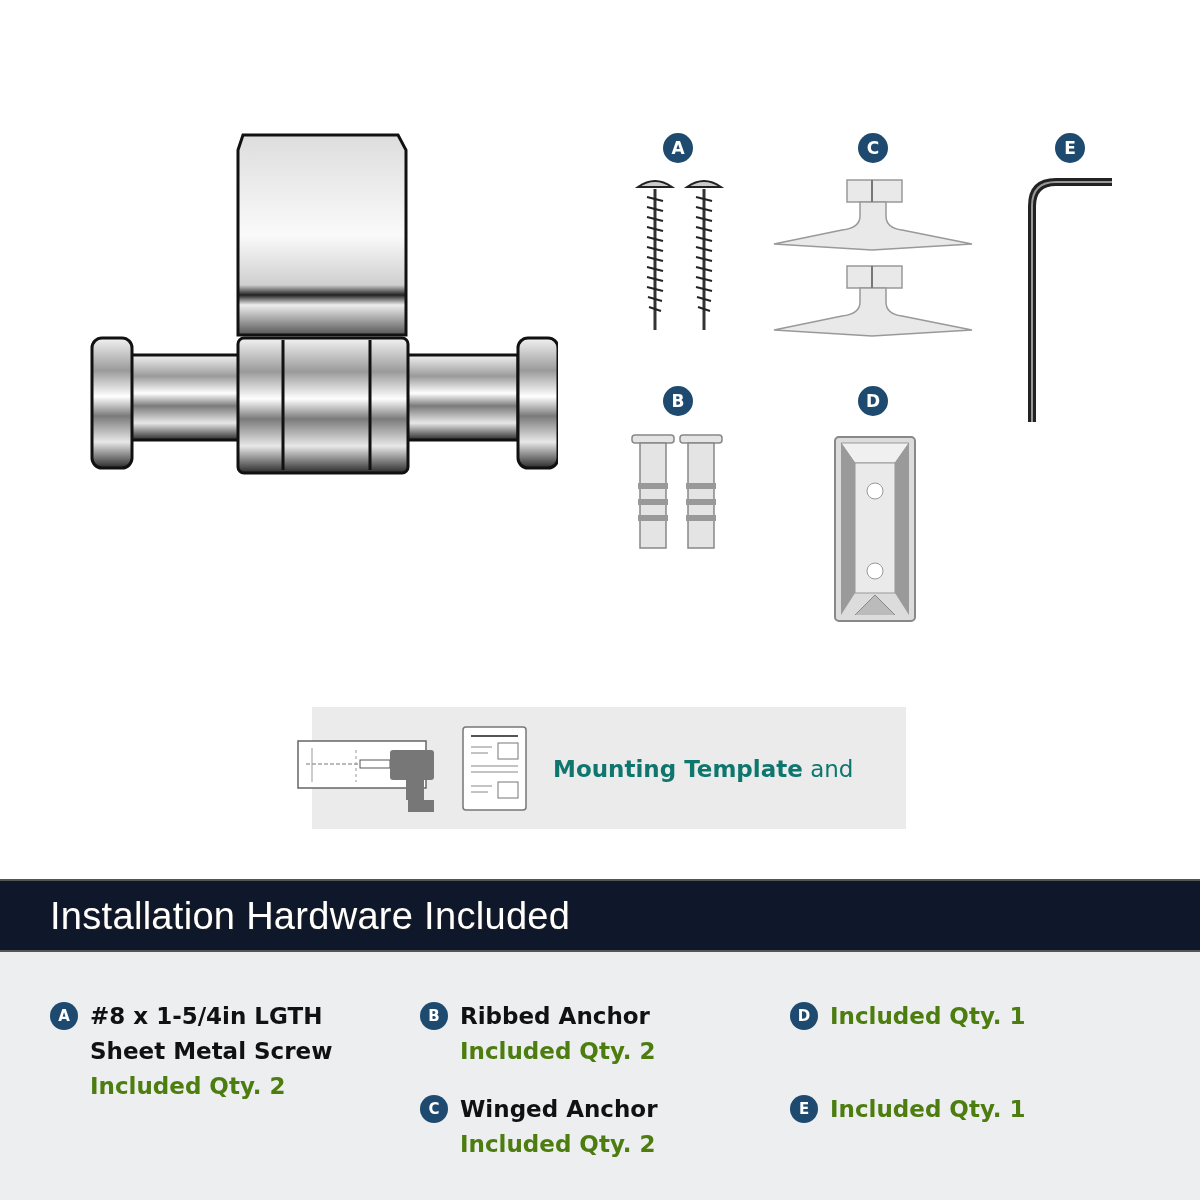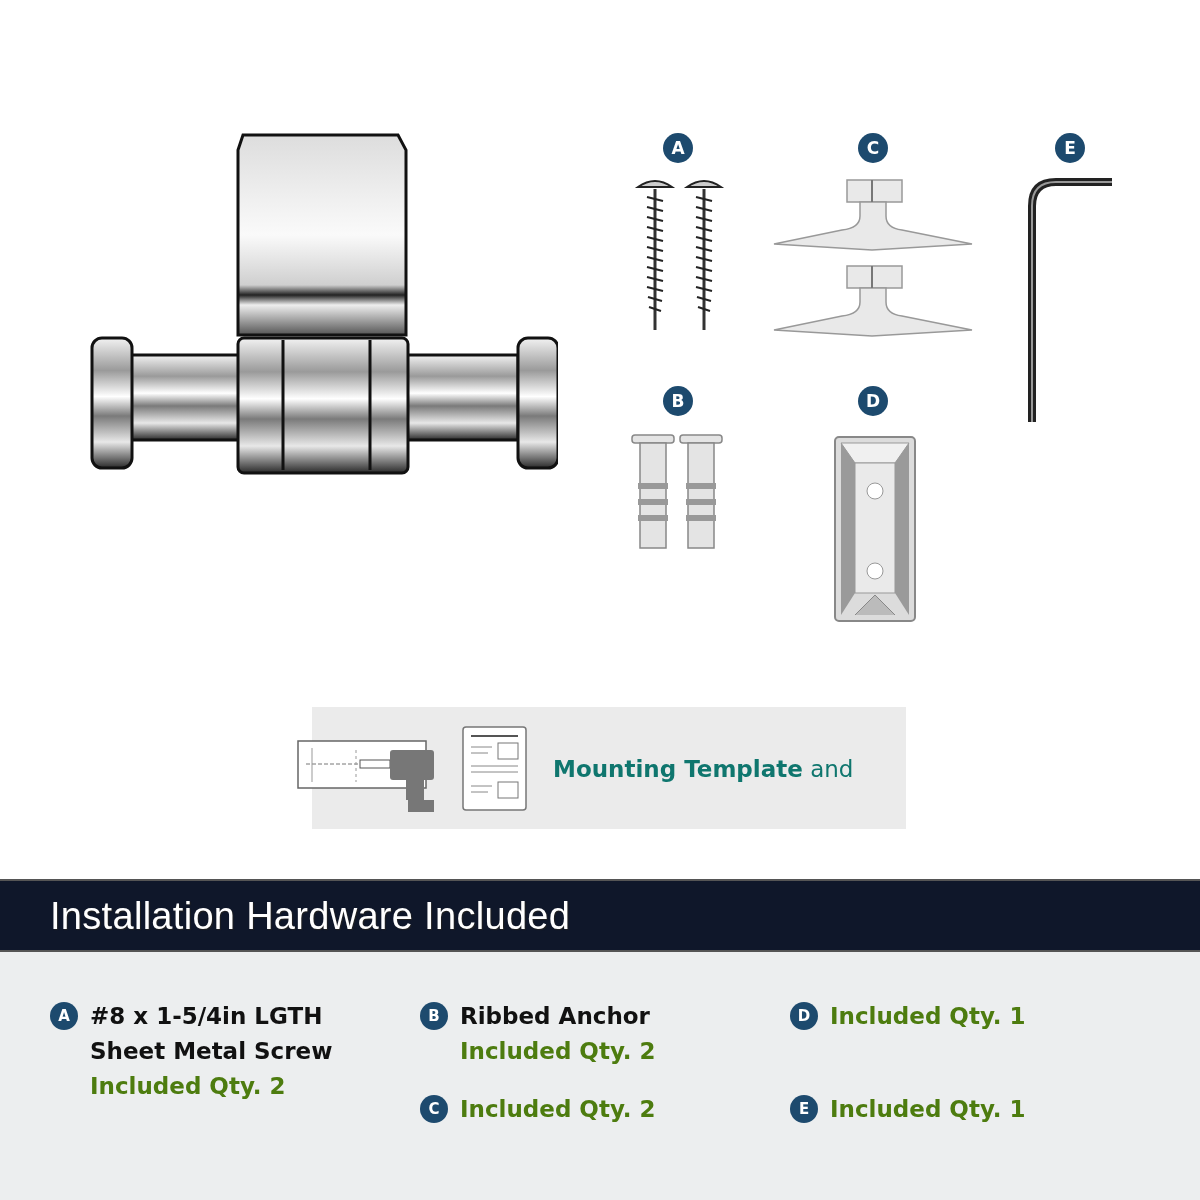--- a/index.html
+++ b/index.html
@@ -201,20 +201,21 @@
   <div class="item" style="left:420px;top:47px;">
     <div class="badge sm" style="left:0;top:3px;">B</div>
     <div class="txt">
       <div class="name">Ribbed Anchor</div>
       <div class="qty">Included Qty. 2</div>
     </div>
   </div>
   <div class="item" style="left:420px;top:140px;">
     <div class="badge sm" style="left:0;top:3px;">C</div>
     <div class="txt">
+      <div class="name">Winged Anchor</div>
       <div class="qty">Included Qty. 2</div>
     </div>
   </div>
   <div class="item" style="left:790px;top:47px;">
     <div class="badge sm" style="left:0;top:3px;">D</div>
     <div class="txt">
       <div class="qty">Included Qty. 1</div>
     </div>
   </div>
   <div class="item" style="left:790px;top:140px;">

